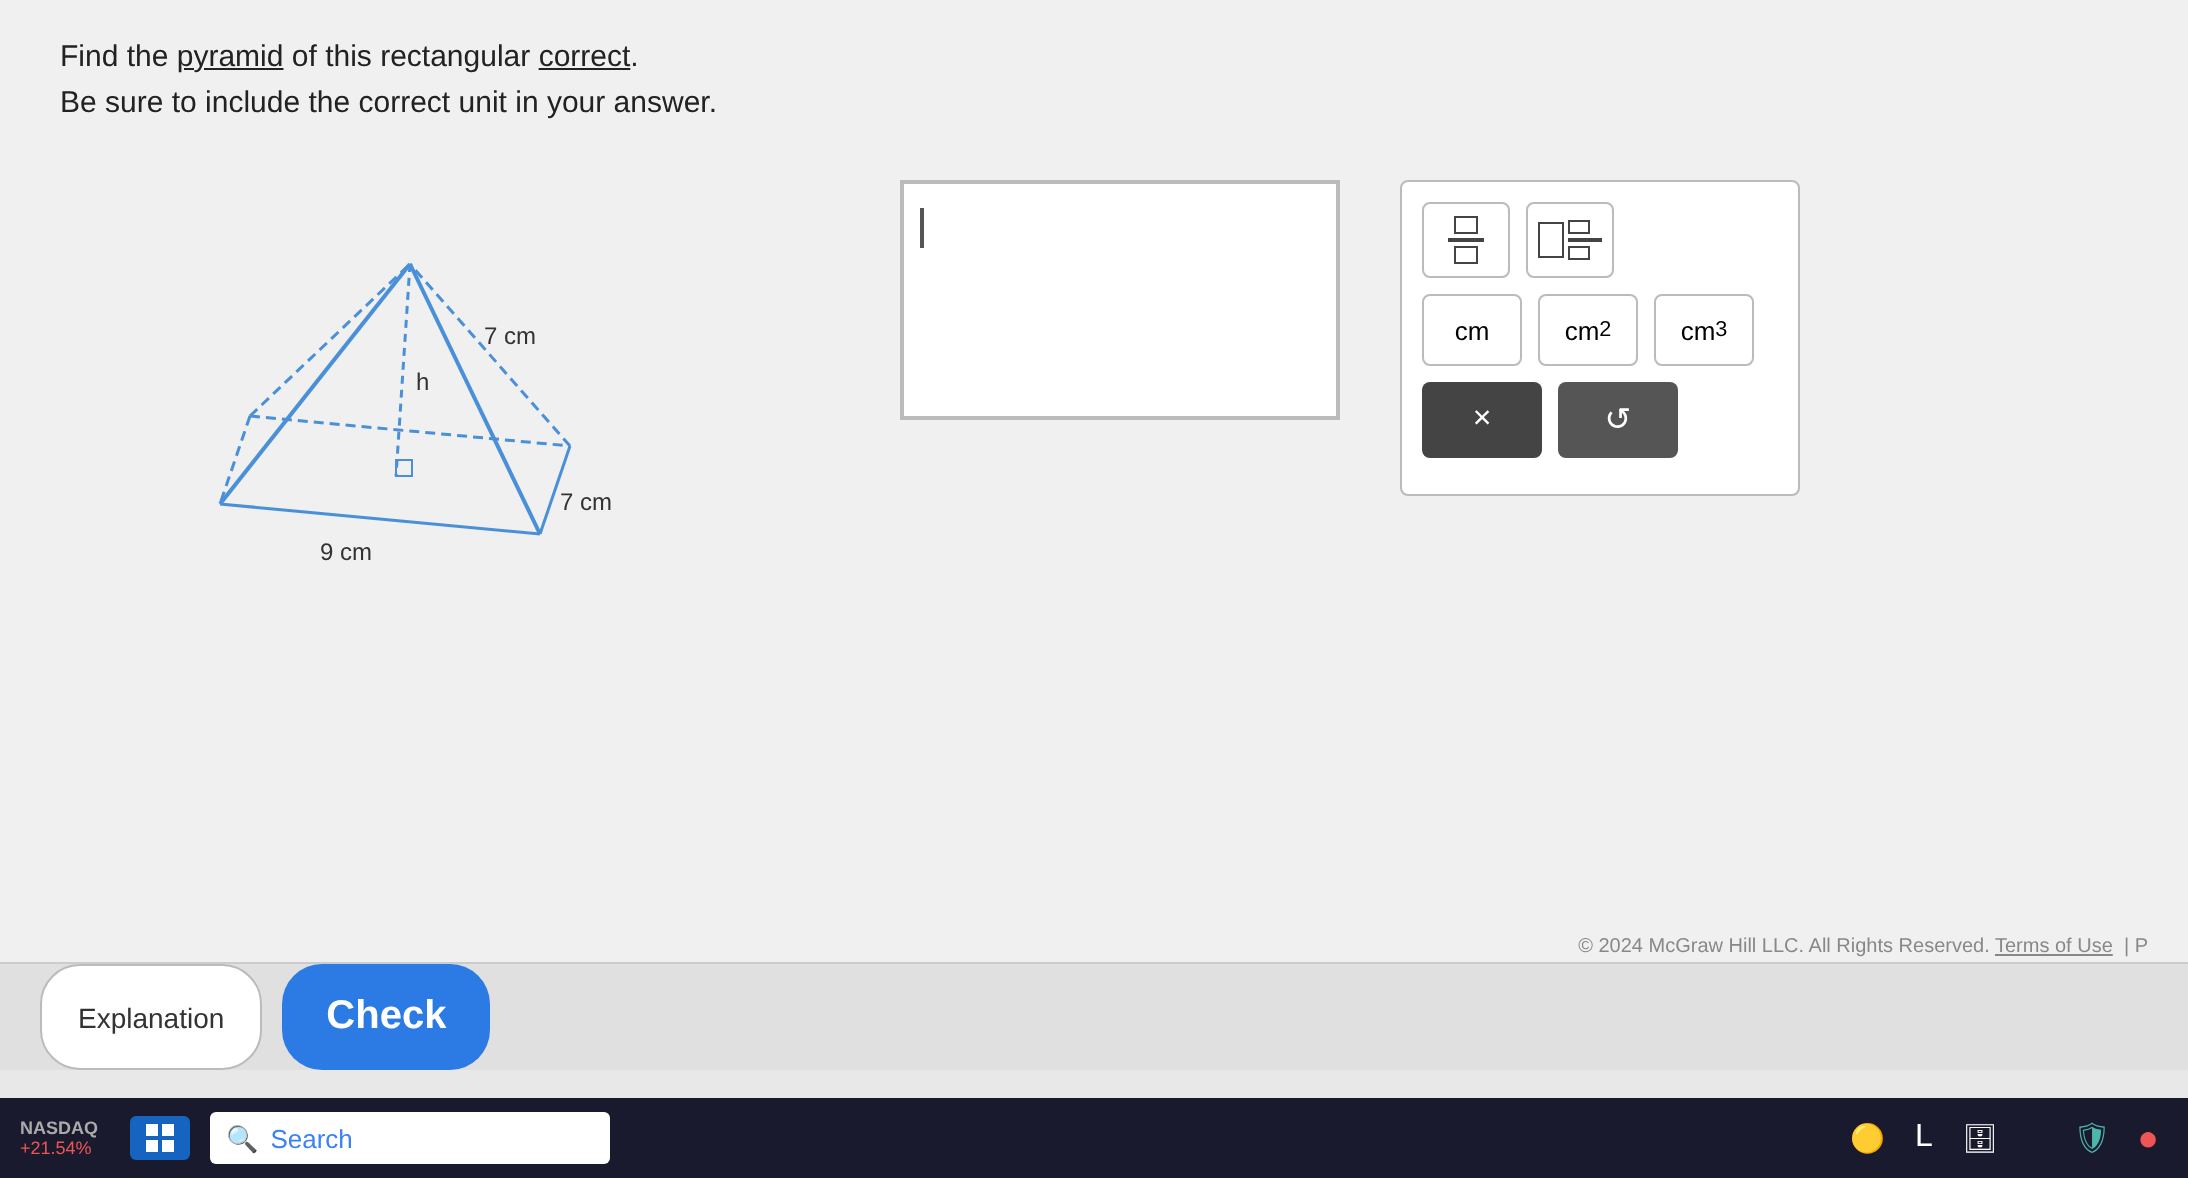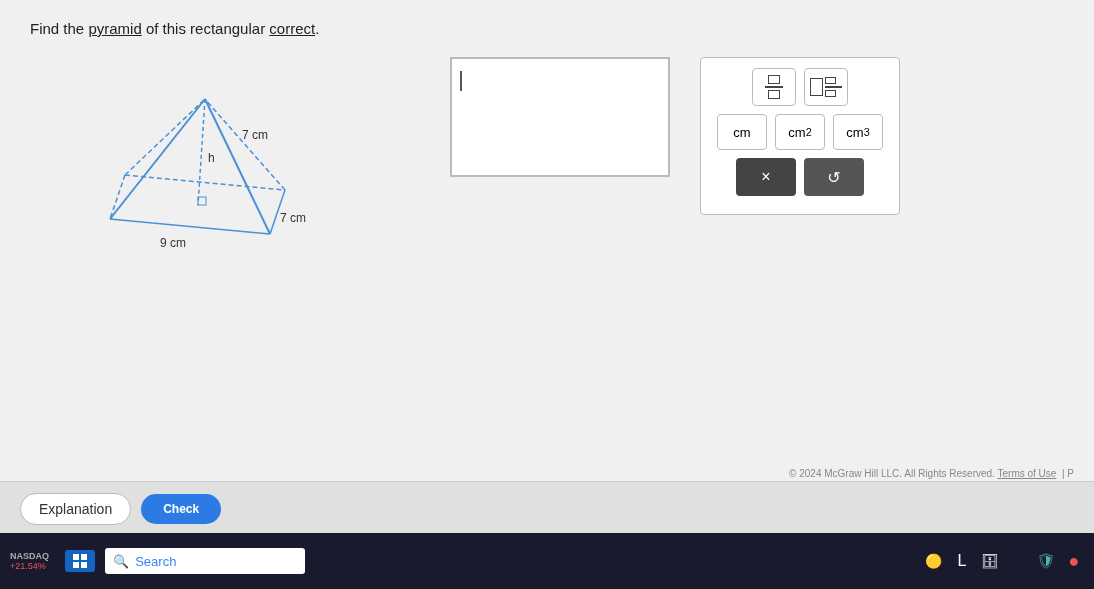--- a/index.html
+++ b/index.html
@@ -87,21 +87,20 @@
       margin-left: 30px;
       margin-top: 10px;
       width: 200px;
     }
 
     .keypad-row {
       display: flex;
       gap: 8px;
       margin-bottom: 8px;
       align-items: center;
-      justify-content: center;
     }
 
     .kp-btn {
       border: 1.5px solid #bbb;
       background: white;
       border-radius: 4px;
       cursor: pointer;
       font-size: 14px;
       display: flex;
       align-items: center;
@@ -187,54 +186,53 @@
 
     
     .bottom-bar {
       position: absolute;
       bottom: 0;
       left: 0;
       width: 100%;
       height: 54px;
       background: #e0e0e0;
       display: flex;
-      align-items: center;
       padding: 0 20px;
       border-top: 1px solid #ccc;
     }
 
     .explanation-btn {
       background: white;
       border: 1.5px solid #bbb;
       border-radius: 20px;
       padding: 7px 18px;
       font-size: 14px;
       cursor: pointer;
       color: #333;
     }
 
     .check-btn {
       background: #2c7be5;
       border: none;
       border-radius: 20px;
       padding: 8px 22px;
-      font-size: 12px;
+      font-size: 20px;
       cursor: pointer;
       color: white;
       margin-left: 10px;
       font-weight: bold;
     }
 
     
     .taskbar {
       position: absolute;
       bottom: 0;
       left: 0;
       width: 100%;
-      height: 56px;
+      height: 40px;
       background: #1a1a2e;
       display: flex;
       align-items: center;
       padding: 0 10px;
       gap: 10px;
       z-index: 10;
     }
 
     .taskbar-start {
       background: #1565c0;
@@ -309,20 +307,21 @@
     }
   </style>
 </head>
 <body>
 
 <div class="main-content">
 
   <p class="question-text">
     Find the <u>pyramid</u> of this rectangular <u>correct</u>.
   </p>
+  <p class="question-sub">Be sure to include the correct unit in your answer.</p>
 
   <div class="content-row">
 
     <div class="pyramid-area">
       <svg class="pyramid-svg" viewBox="0 0 260 220" xmlns="http://www.w3.org/2000/svg">
 
         <line x1="55" y1="128" x2="215" y2="143" stroke="#4a90d9" stroke-width="1.5" stroke-dasharray="5,3"></line>
         <line x1="55" y1="128" x2="40" y2="172" stroke="#4a90d9" stroke-width="1.5" stroke-dasharray="5,3"></line>
 
         <line x1="40" y1="172" x2="200" y2="187" stroke="#4a90d9" stroke-width="1.5"></line>

